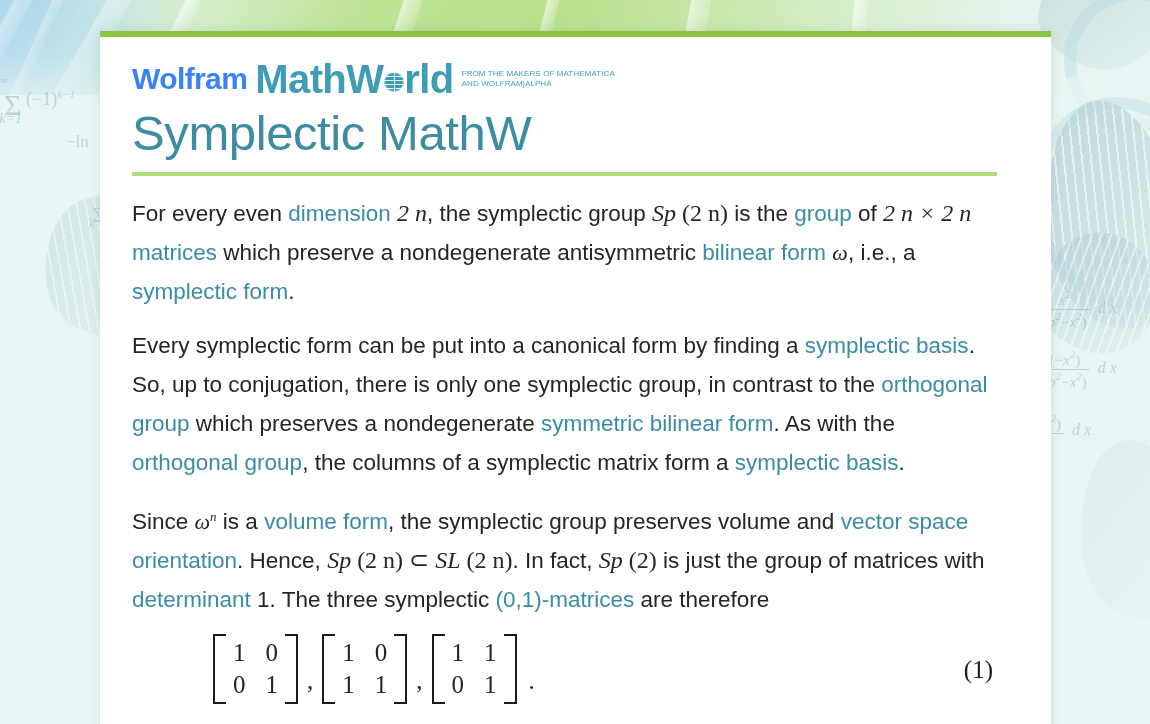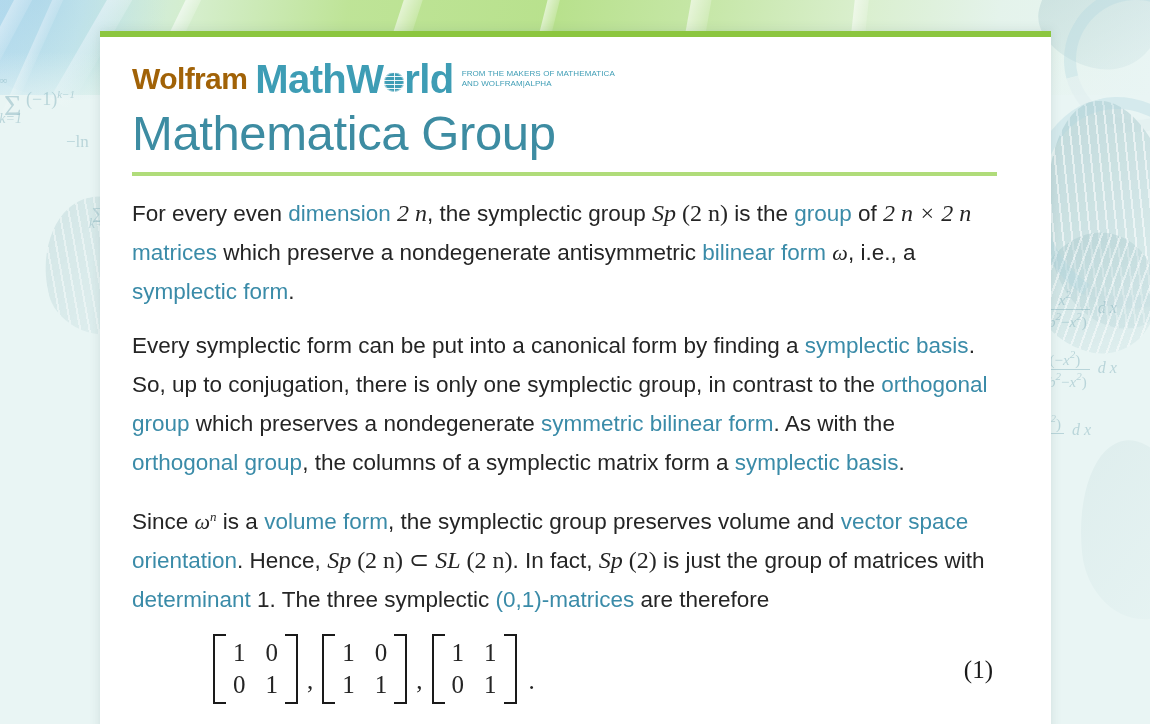--- a/index.html
+++ b/index.html
@@ -96,21 +96,21 @@
     box-shadow: 0 0 10px rgba(90,130,130,.18);
   }
   .card-inner { padding: 26px 54px 0 32px; }
 
   
   .logo-row {
     display: flex; align-items: flex-start; gap: 8px;
     height: 34px;
   }
   .logo-wolfram {
-    font-size: 30px; font-weight: 700; color: #a16207;
+    font-size: 30px; font-weight: 700; color: #3b82f6;
     letter-spacing: -.6px; line-height: 32px;
   }
   .logo-mathworld {
     font-size: 40px; font-weight: 700; color: #3e9db5;
     letter-spacing: -.6px; line-height: 32px;
     display: inline-flex; align-items: baseline;
   }
   .globe-o {
     display: inline-block; width: 20px; height: 20px;
     border-radius: 50%;
@@ -259,21 +259,21 @@
         <span>MathW</span>
           <span class="globe-o"></span>
           <span>rld</span>
       </span>
       <span class="tagline">
         <span><span>From the makers of </span><b>Mathematica</b></span><br>
         <span><span>and </span><b>Wolfram|Alpha</b></span>
       </span>
     </div>
 
-    <h1 class="page-title">Mathematica Group</h1>
+    <h1 class="page-title">Symplectic MathW</h1>
     <hr class="title-rule">
 
     <div class="body-text">
 
       <p><span>For every even </span><a class="ml">dimension</a><span class="m"> <span>2 n</span></span><span>, the symplectic group </span><span class="m"><span>Sp</span>&nbsp;<span class="up">(2 n)</span></span><span> is the </span><a class="ml">group</a><span> of </span><span class="m"><span>2 n × 2 n</span></span> <a class="ml">matrices</a><span> which preserve a nondegenerate antisymmetric </span><a class="ml">bilinear form</a> <span class="w">ω</span><span>, i.e., a </span><a class="ml">symplectic form</a><span>.</span></p>
 
       <p><span>Every symplectic form can be put into a canonical form by finding a </span><a class="ml">symplectic basis</a><span>. So, up to conjugation, there is only one symplectic group, in contrast to the </span><a class="ml">orthogonal group</a><span> which preserves a nondegenerate </span><a class="ml">symmetric bilinear form</a><span>. As with the </span><a class="ml">orthogonal group</a><span>, the columns of a symplectic matrix form a </span><a class="ml">symplectic basis</a><span>.</span></p>
 
       <p><span>Since </span><span class="w"><span>ω</span><sup style="font-family:'Liberation Serif',serif;font-style:italic;font-size:13px;">n</sup></span><span> is a </span><a class="ml">volume form</a><span>, the symplectic group preserves volume and </span><a class="ml">vector space orientation</a><span>. Hence, </span><span class="m"><span>Sp</span>&nbsp;<span class="up">(2 n)</span> <span class="up">⊂</span> <span>SL</span>&nbsp;<span class="up">(2 n)</span></span><span>. In fact, </span><span class="m"><span>Sp</span>&nbsp;<span class="up">(2)</span></span><span> is just the group of matrices with </span><a class="ml">determinant</a><span> 1. The three symplectic </span><a class="ml">(0,1)-matrices</a><span> are therefore</span></p>
 

